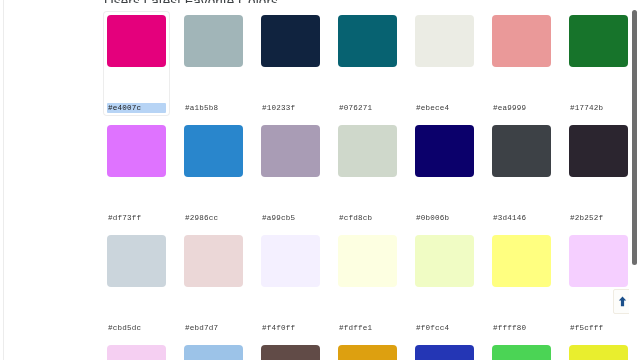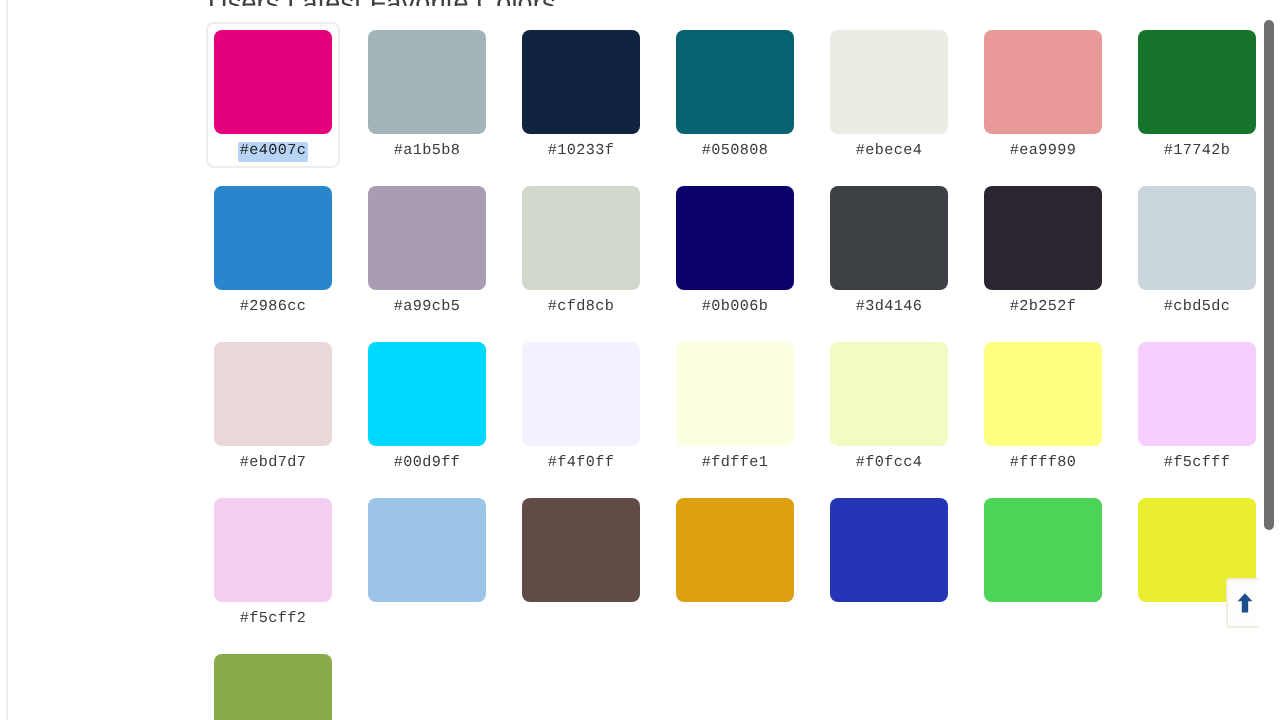--- a/index.html
+++ b/index.html
@@ -59,21 +59,21 @@
     margin-top: 4px;
   }
 
   .swatch-card {
     width: 65px;
     padding: 3px 3px 2px 3px;
     border-radius: 3px;
     background: transparent;
     display: flex;
     flex-direction: column;
-    align-items: center;
+    gap: 32px;
   }
   .swatch-card.is-selected {
     background: #ffffff;
     box-shadow: 0 0 0 1px #ededed;
   }
 
   .swatch-chip {
     width: 59px;
     height: 52px;
     border-radius: 4px;
@@ -150,35 +150,39 @@
         <div class="swatch-card">
           <span class="swatch-chip" style="background: rgb(161, 181, 184);"></span>
           <span class="swatch-label">#a1b5b8</span>
         </div>
         <div class="swatch-card">
           <span class="swatch-chip" style="background: rgb(16, 35, 63);"></span>
           <span class="swatch-label">#10233f</span>
         </div>
         <div class="swatch-card">
           <span class="swatch-chip" style="background: rgb(7, 98, 113);"></span>
-          <span class="swatch-label">#050808</span>
+          <span class="swatch-label">#076271</span>
         </div>
         <div class="swatch-card">
           <span class="swatch-chip" style="background: rgb(235, 236, 228);"></span>
           <span class="swatch-label">#ebece4</span>
         </div>
         <div class="swatch-card">
           <span class="swatch-chip" style="background: rgb(234, 153, 153);"></span>
           <span class="swatch-label">#ea9999</span>
         </div>
         <div class="swatch-card">
           <span class="swatch-chip" style="background: rgb(23, 116, 43);"></span>
           <span class="swatch-label">#17742b</span>
         </div>
         <div class="swatch-card">
+          <span class="swatch-chip" style="background: rgb(223, 115, 255);"></span>
+          <span class="swatch-label">#df73ff</span>
+        </div>
+        <div class="swatch-card">
           <span class="swatch-chip" style="background: rgb(41, 134, 204);"></span>
           <span class="swatch-label">#2986cc</span>
         </div>
         <div class="swatch-card">
           <span class="swatch-chip" style="background: rgb(169, 156, 181);"></span>
           <span class="swatch-label">#a99cb5</span>
         </div>
         <div class="swatch-card">
           <span class="swatch-chip" style="background: rgb(207, 216, 203);"></span>
           <span class="swatch-label">#cfd8cb</span>
@@ -195,24 +199,20 @@
           <span class="swatch-chip" style="background: rgb(43, 37, 47);"></span>
           <span class="swatch-label">#2b252f</span>
         </div>
         <div class="swatch-card">
           <span class="swatch-chip" style="background: rgb(203, 213, 220);"></span>
           <span class="swatch-label">#cbd5dc</span>
         </div>
         <div class="swatch-card">
           <span class="swatch-chip" style="background: rgb(235, 215, 215);"></span>
           <span class="swatch-label">#ebd7d7</span>
-        </div>
-        <div class="swatch-card">
-          <span class="swatch-chip" style="background: rgb(0, 217, 255);"></span>
-          <span class="swatch-label">#00d9ff</span>
         </div>
         <div class="swatch-card">
           <span class="swatch-chip" style="background: rgb(244, 240, 255);"></span>
           <span class="swatch-label">#f4f0ff</span>
         </div>
         <div class="swatch-card">
           <span class="swatch-chip" style="background: rgb(253, 255, 225);"></span>
           <span class="swatch-label">#fdffe1</span>
         </div>
         <div class="swatch-card">

